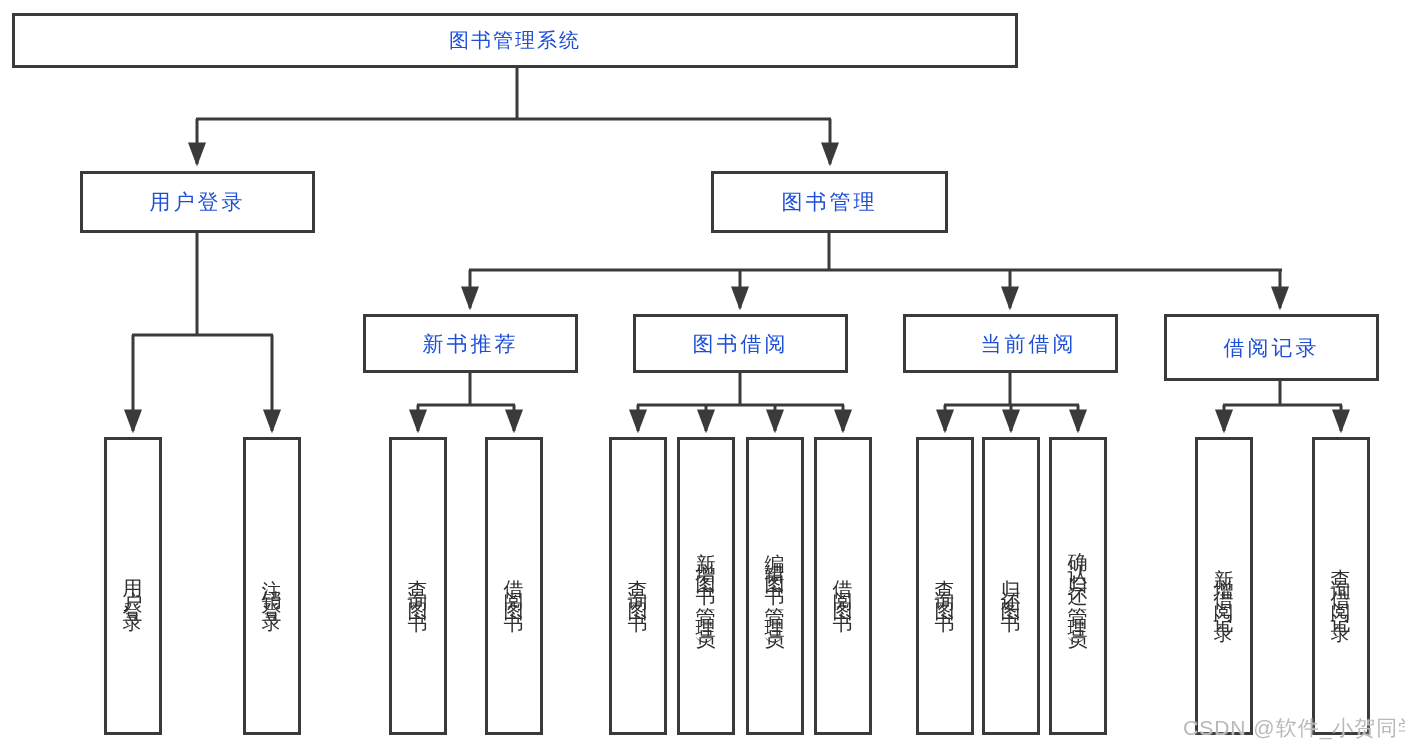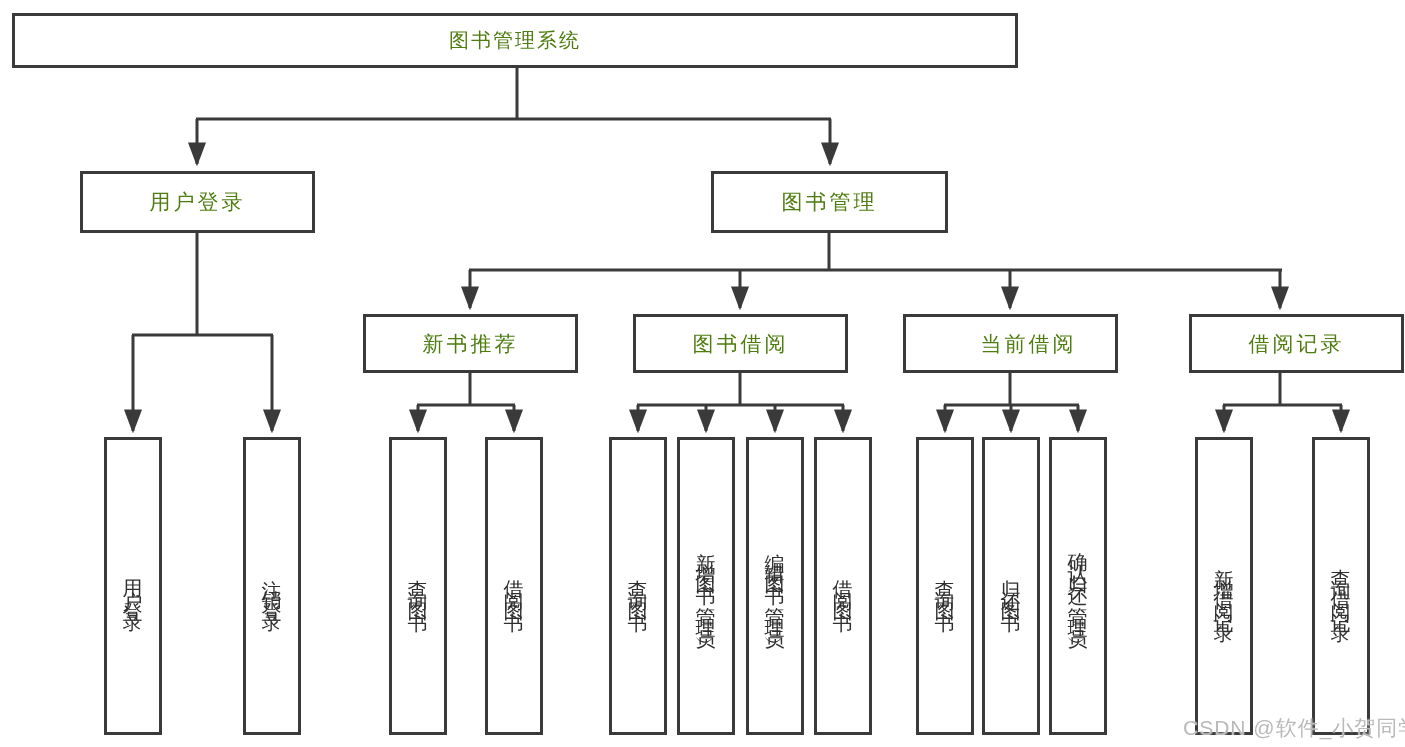--- a/index.html
+++ b/index.html
@@ -29,21 +29,21 @@
     display: flex;
     align-items: center;
     justify-content: center;
     color: #2f2f2f;
     z-index: 2;
   }
   .h-label {
     font-size: 21px;
     letter-spacing: 3px;
     white-space: nowrap;
-    color: #4d7c0f;
+    color: #1d4ed8;
   }
   .root-label {
     font-size: 20px;
     letter-spacing: 2px;
   }
   .v-label {
     writing-mode: vertical-rl;
     text-orientation: mixed;
     font-size: 20px;
     letter-spacing: 11px;
@@ -126,21 +126,21 @@
 
   <div class="box" style="left:711px; top:171px; width:237px; height:62px;">
     <span class="h-label">图书管理</span>
   </div>
   <div class="box" style="left:633px; top:314px; width:215px; height:59px;">
     <span class="h-label">图书借阅</span>
   </div>
   <div class="box" style="left:903px; top:314px; width:215px; height:59px;padding-left:36px;">
     <span class="h-label">当前借阅</span>
   </div>
-  <div class="box" style="left:1189px; top:314px; width:215px; height:59px;">
+  <div class="box" style="left:1164px; top:314px; width:215px; height:67px;">
     <span class="h-label">借阅记录</span>
   </div>
 
   <div class="box" style="left:104px; top:437px; width:58px; height:298px;">
     <span class="v-label">用户登录</span>
   </div>
   <div class="box" style="left:243px; top:437px; width:58px; height:298px;">
     <span class="v-label">注销登录</span>
   </div>
 

